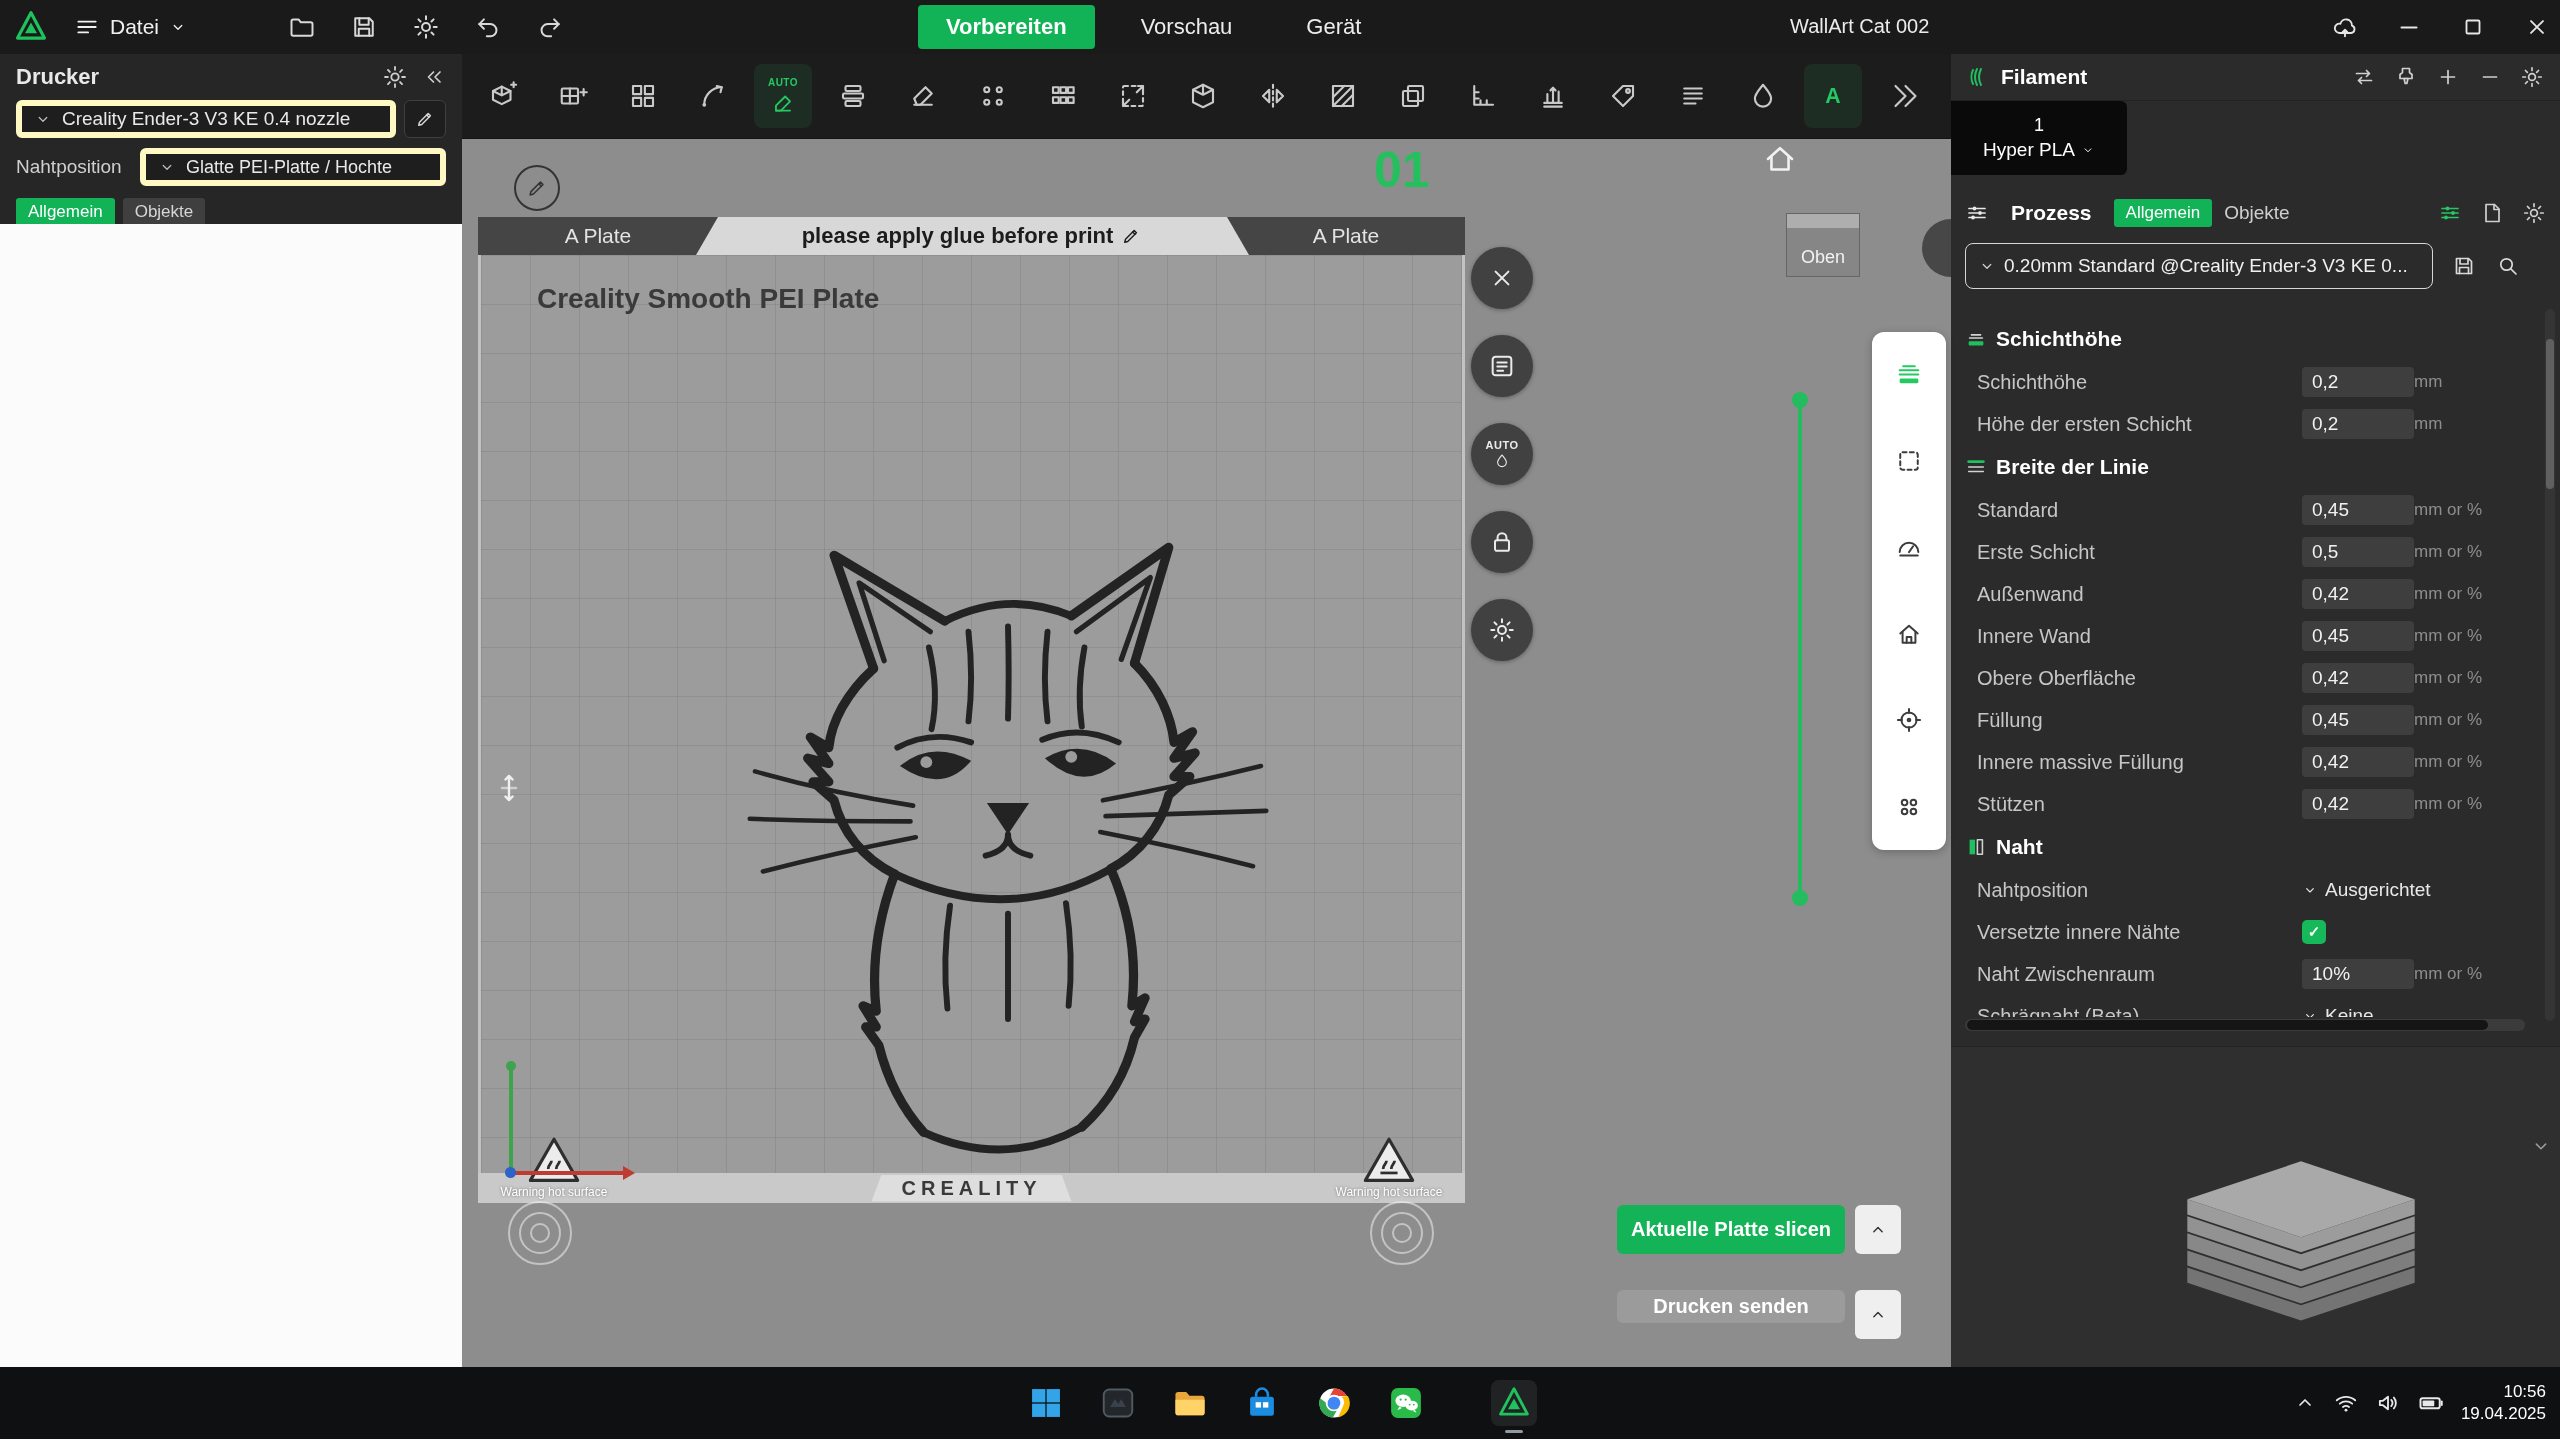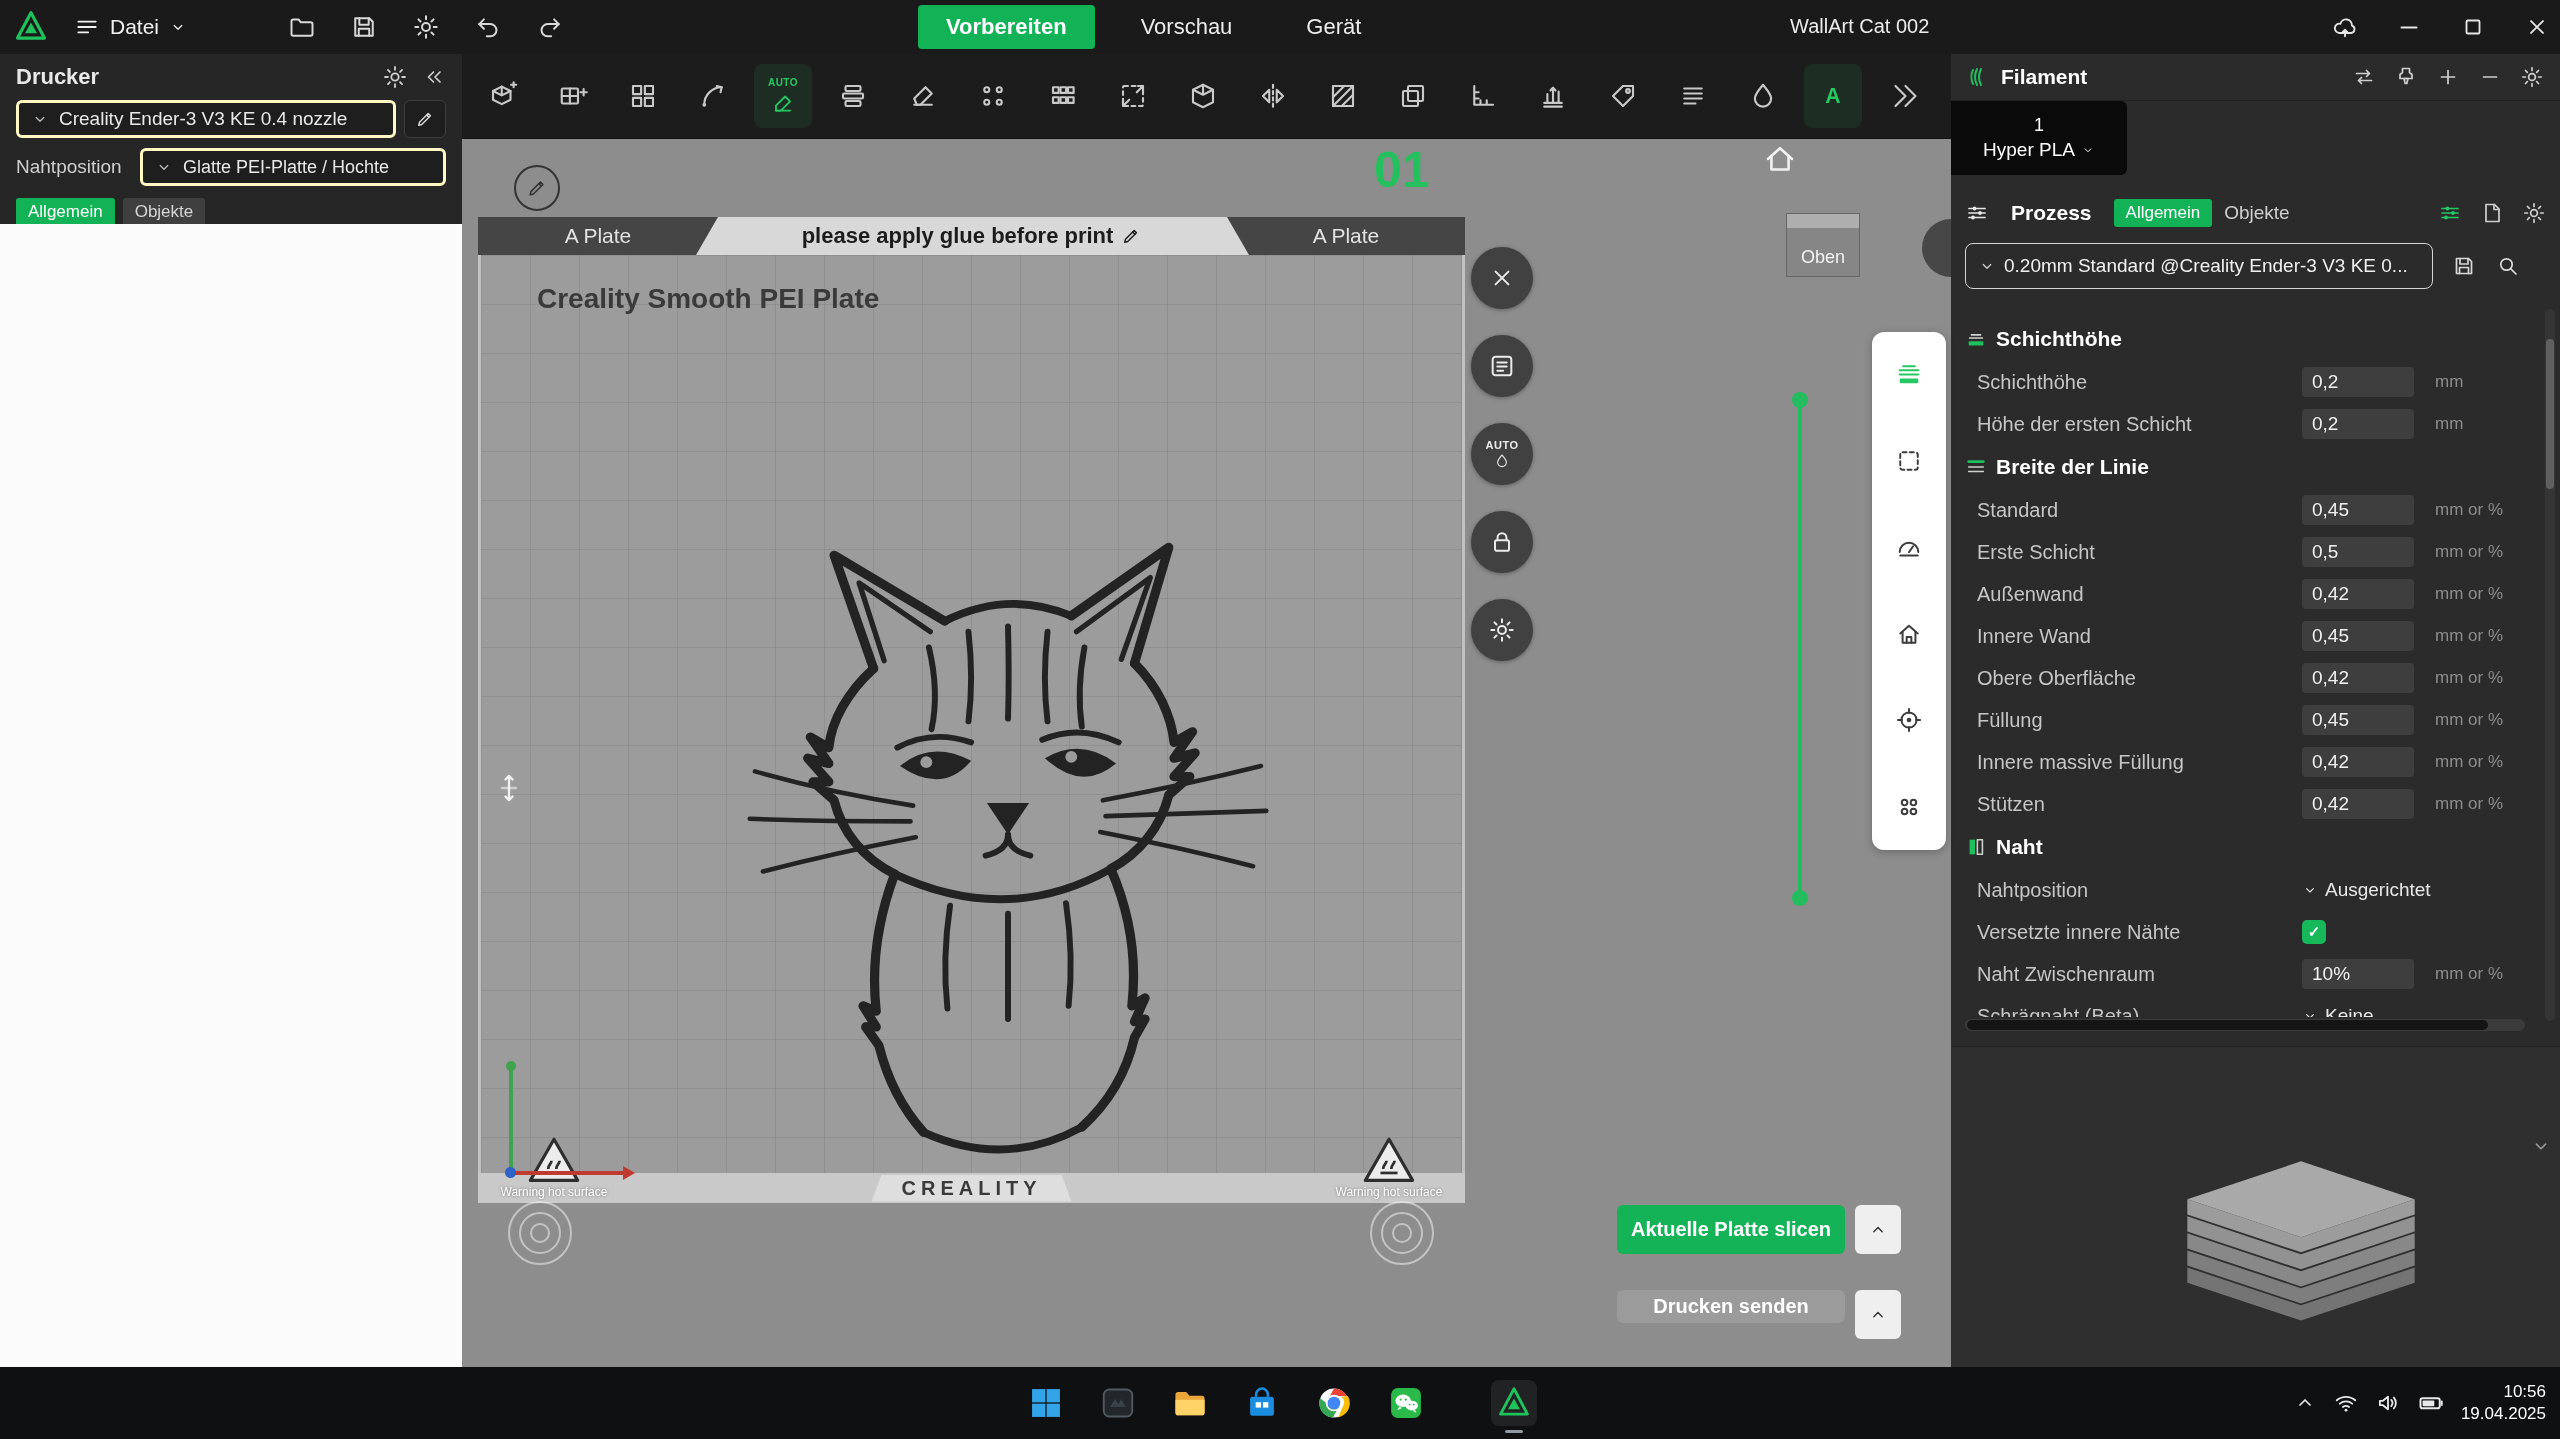--- a/index.html
+++ b/index.html
@@ -34,21 +34,21 @@
   .tbi-label{font-size:10px;font-weight:700;letter-spacing:.5px;color:#25c862}
   .tbi.accent{background:rgba(37,200,98,.10)}
 
   
   .printer-panel{position:absolute;left:0;top:54px;width:462px;height:170px;background:#262626;
     padding:10px 16px;color:#e9e9e9}
   .pp-head{display:flex;align-items:center;justify-content:space-between;margin-bottom:8px}
   .pp-title{font-size:22px;font-weight:700}
   .pp-head-icons{display:flex;gap:14px;color:#cfcfcf;align-items:center}
   .pp-row{display:flex;align-items:center;margin-top:10px;gap:8px}
-  .select{flex:1;height:38px;background:#1e1e1e;border:3px solid #fef9c3;border-radius:6px;
+  .select{flex:1;height:38px;background:#1e1e1e;border:6px solid #fef9c3;border-radius:6px;
     display:flex;align-items:center;gap:10px;padding:0 12px;min-width:0}
   .sel-text{font-size:19px;color:#e9e9e9;white-space:nowrap;overflow:hidden;flex:1}
   .sq-btn{width:42px;height:38px;background:#1e1e1e;border:1px solid #3f3f3f;border-radius:6px;
     display:flex;align-items:center;justify-content:center;color:#d9d9d9}
   .pp-label{font-size:19px;color:#cfcfcf;flex:none;width:116px}
   .pp-chips{display:flex;gap:8px;margin-top:12px}
   .chip{display:inline-flex;align-items:center;padding:4px 12px;border-radius:3px;font-size:17px}
   .chip.green{background:#12b357;color:#fff}
   .chip.dark{background:#3f3f3f;color:#d6d6d6}
 
@@ -135,21 +135,21 @@
   .profile-text{font-size:19px;color:#f0f0f0;white-space:nowrap;overflow:hidden}
   #profile-icons{display:flex;gap:20px;margin-left:auto;color:#d9d9d9;padding-right:26px}
   #params{margin-top:14px;padding:14px 0 0 14px;height:714px;overflow:hidden;position:relative}
   .psec{height:44px;display:flex;align-items:center;gap:9px}
   .psec-t{font-size:21px;font-weight:700;color:#fff}
   .prow{height:42px;display:flex;align-items:center;padding-right:46px}
   .plabel{margin-left:12px;flex:1;font-size:20px;color:#c6c6c6;white-space:nowrap;overflow:hidden}
   .pctl{width:212px;flex:none;display:flex;align-items:center}
   .pbox{width:112px;height:30px;background:#3e3e3e;border-radius:4px;display:flex;align-items:center;
     padding:0 10px;font-size:19px;color:#f1f1f1}
-  .punit{margin-left:21px;font-size:17px;color:#8d8d8d;white-space:nowrap}
+  .punit{margin-left:0;font-size:17px;color:#8d8d8d;white-space:nowrap}
   .pdrop{display:flex;align-items:center;gap:7px;font-size:19px;color:#e8e8e8}
   .pcheck{width:24px;height:24px;background:#17b85a;border-radius:5px;color:#fff;display:flex;
     align-items:center;justify-content:center;font-size:15px;font-weight:700}
   .h-scroll{position:absolute;left:14px;top:965px;width:560px;height:12px;background:#3b3b3b;border-radius:6px}
   .h-thumb{position:absolute;left:2px;top:1px;bottom:1px;width:93%;background:#151515;border-radius:5px}
   .v-scroll{position:absolute;right:5px;top:255px;width:10px;height:712px;background:#353535;border-radius:5px}
   .v-thumb{position:absolute;top:30px;left:1px;right:1px;height:150px;background:#606060;border-radius:5px}
   .panel-lower{position:absolute;left:0;right:0;top:992px;bottom:0;background:#2f2f2f;border-top:1px solid #222}
   .preview-obj{position:absolute;right:124px;bottom:37px;width:270px;height:180px}
   .more-chev{position:absolute;right:8px;top:88px;color:#9a9a9a}

